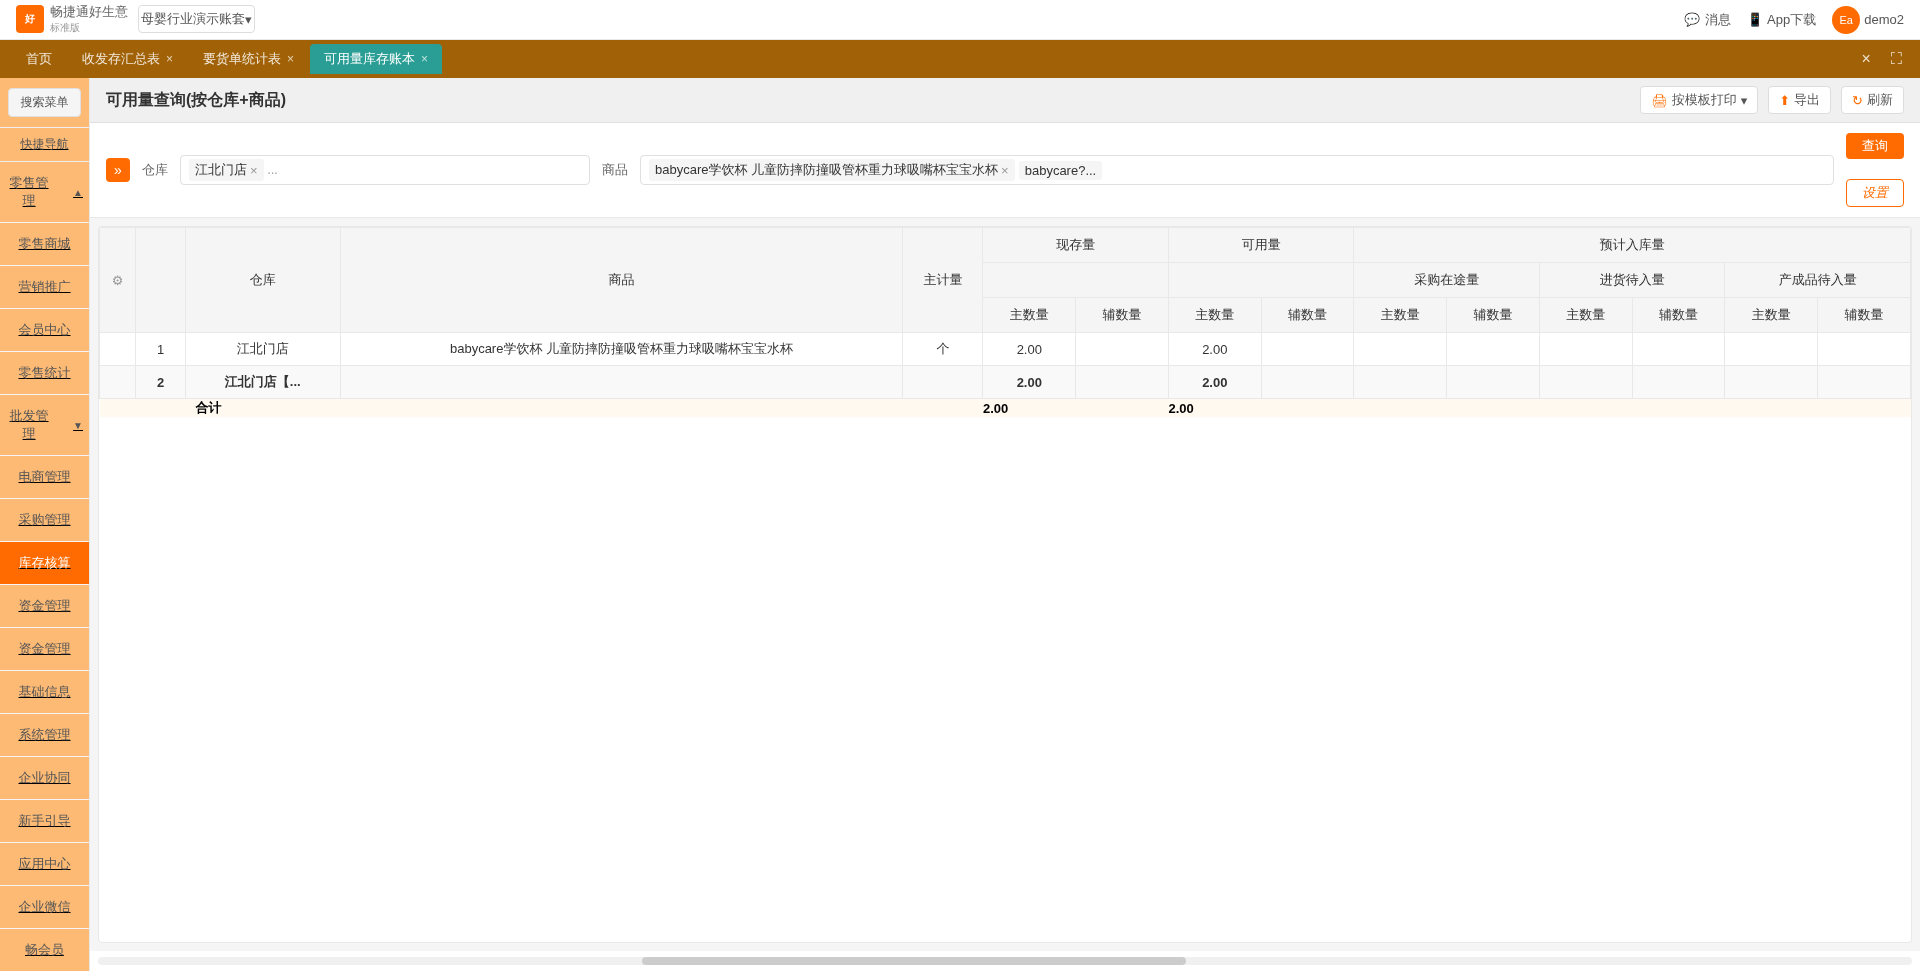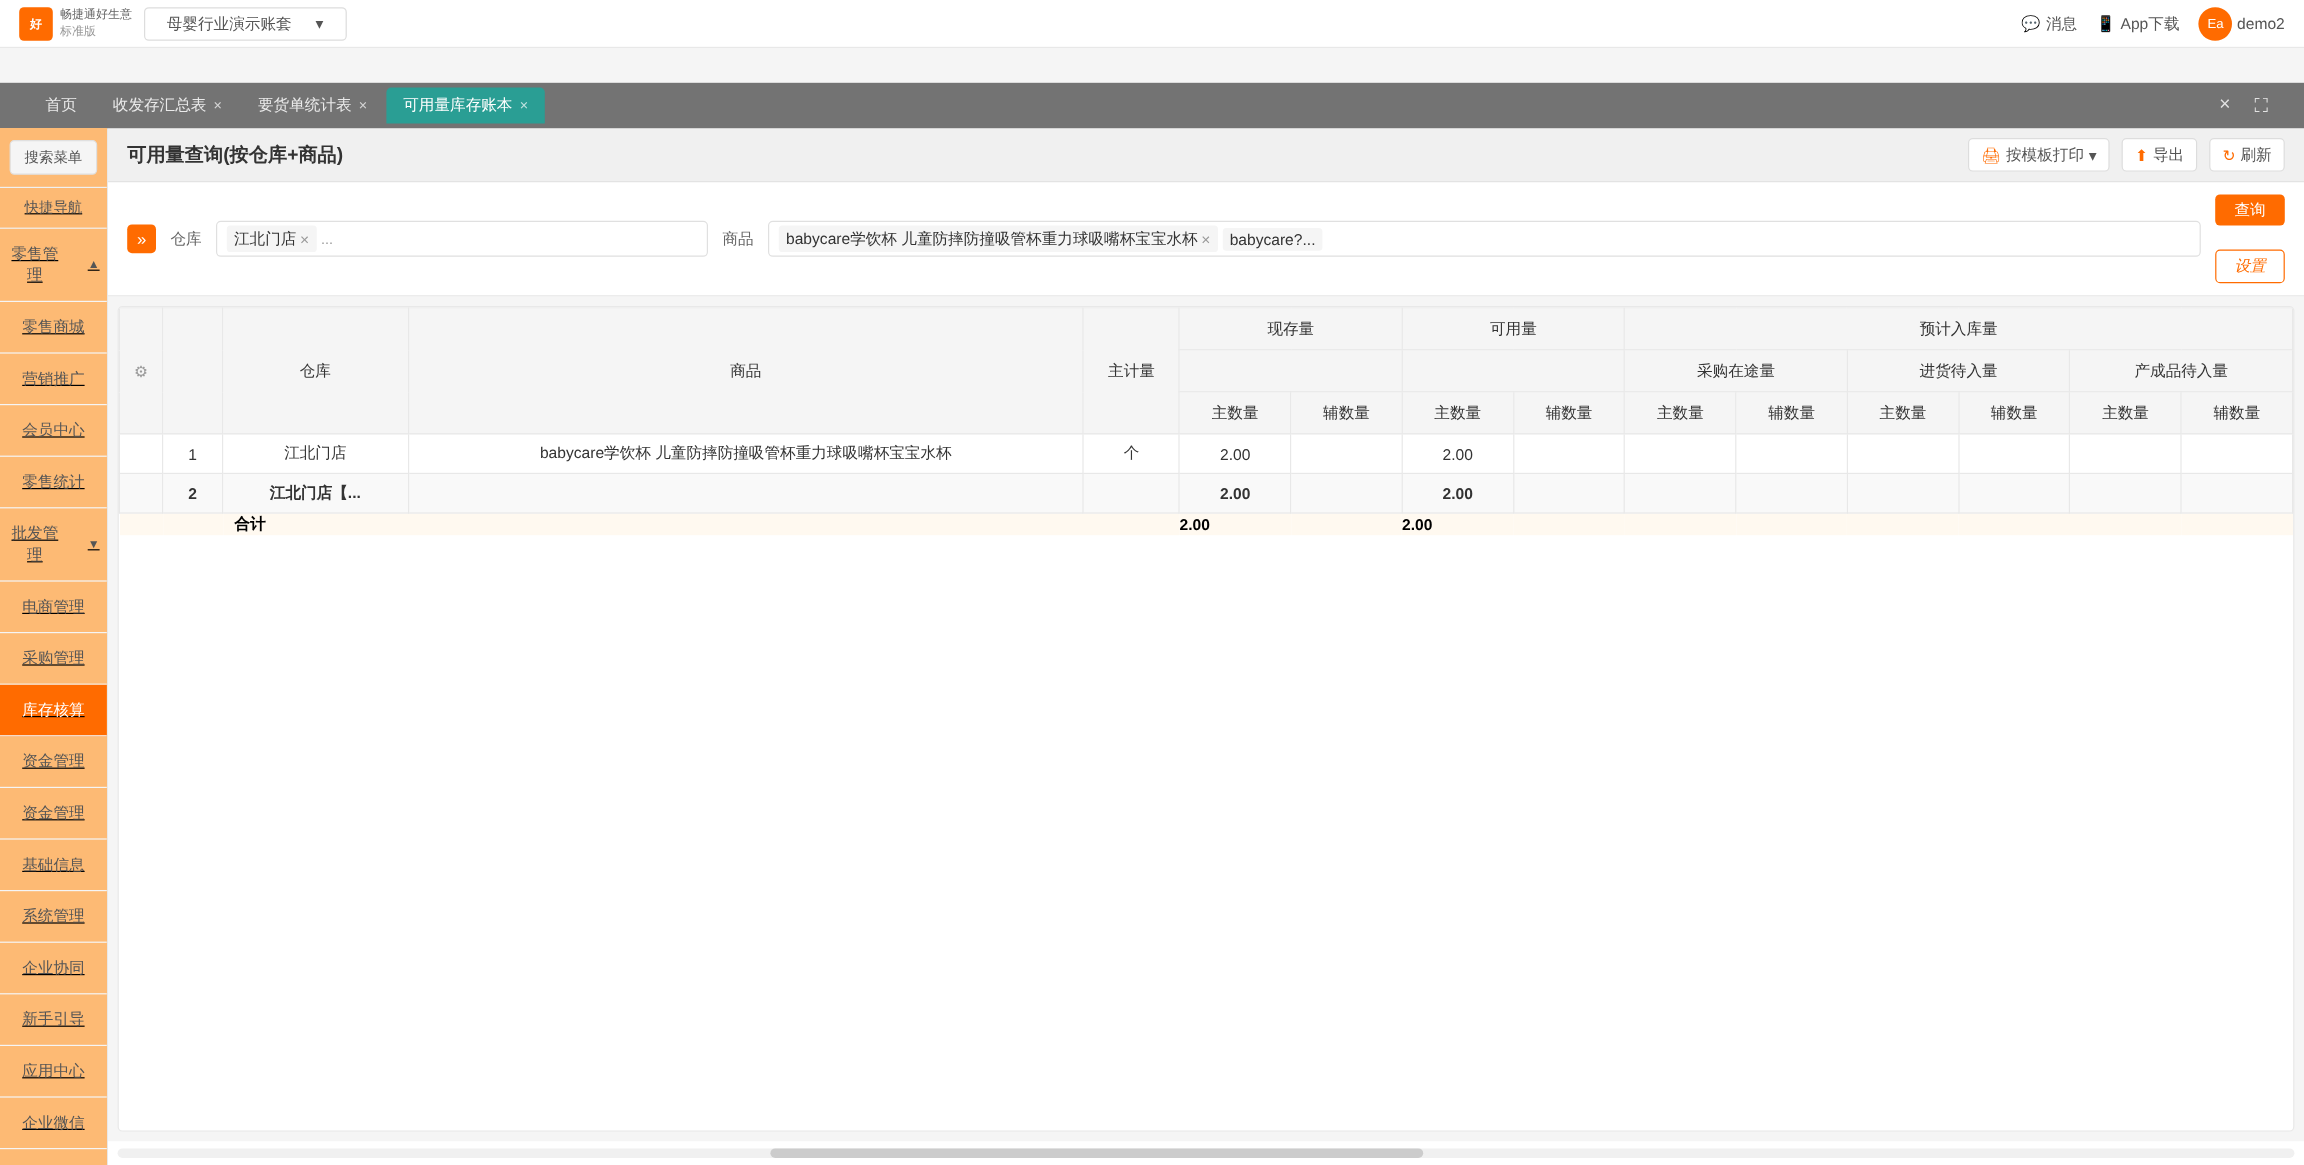--- a/index.html
+++ b/index.html
@@ -31,27 +31,27 @@
       height: 28px;
       background: #ff6b00;
       border-radius: 4px;
       display: flex;
       align-items: center;
       justify-content: center;
       color: white;
       font-size: 10px;
       font-weight: bold;
     }
-    .logo-text { font-size: 10px; color: #666; line-height: 1.3; }
+    .logo-text { font-size: 13px; color: #666; line-height: 1.3; }
     .logo-subtext { font-size: 10px; color: #999; }
     .industry-selector {
       display: flex;
       align-items: center;
-      gap: 20px;
-      padding: 4px 18px;
+      gap: 0;
+      padding: 4px 2px;
       border: 1px solid #ddd;
       border-radius: 4px;
       cursor: pointer;
       color: #555;
       font-size: 12px;
     }
     .top-header-right {
       display: flex;
       align-items: center;
       gap: 16px;
@@ -71,28 +71,27 @@
       background: #ff6b00;
       display: flex;
       align-items: center;
       justify-content: center;
       color: white;
       font-size: 11px;
     }
 
     
     .nav-tabs {
-      background: #737373;
+      background: #a16207;
       height: 38px;
       display: flex;
       align-items: center;
-      padding: 0 24px;
+      padding: 0 12px;
       gap: 2px;
       flex-shrink: 0;
-      margin-top: 29px;
     }
     .nav-tab {
       height: 30px;
       padding: 0 14px;
       display: flex;
       align-items: center;
       gap: 6px;
       border-radius: 4px 4px 0 0;
       cursor: pointer;
       font-size: 13px;

